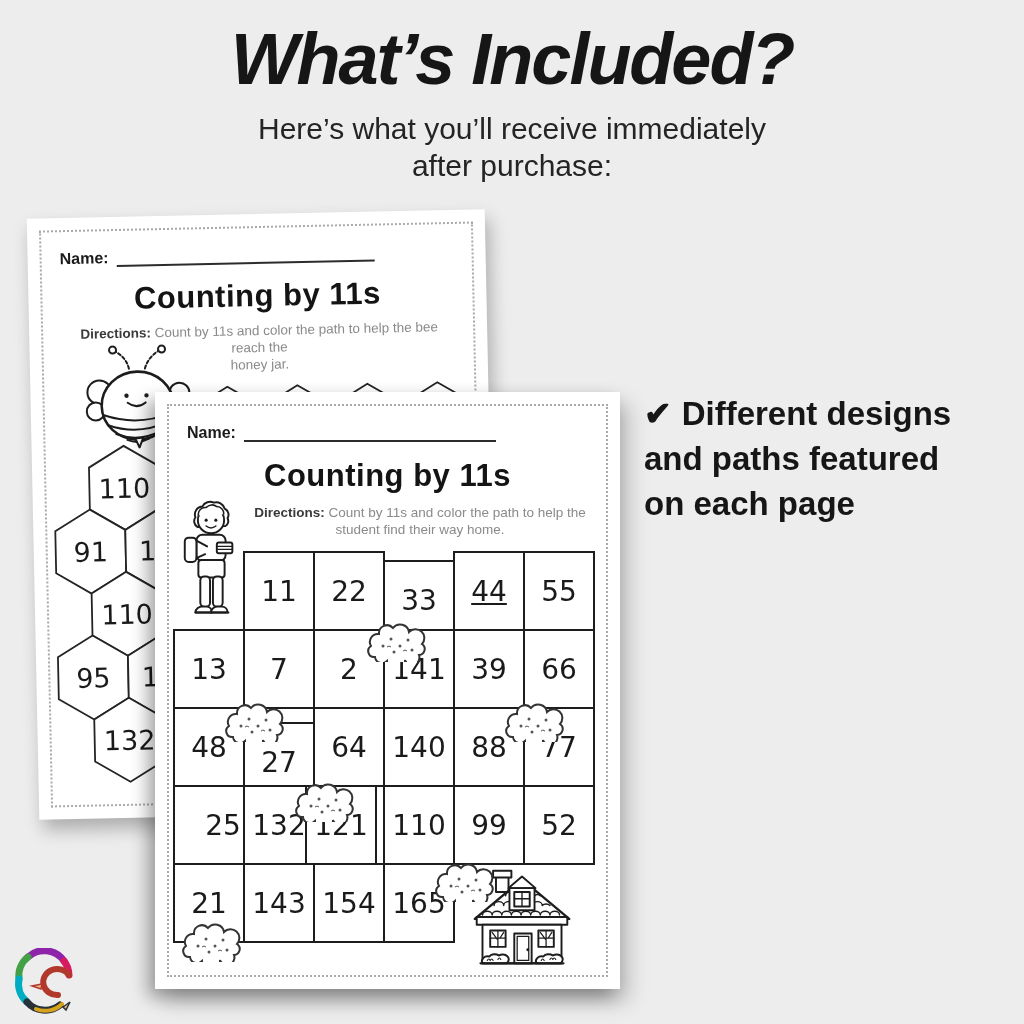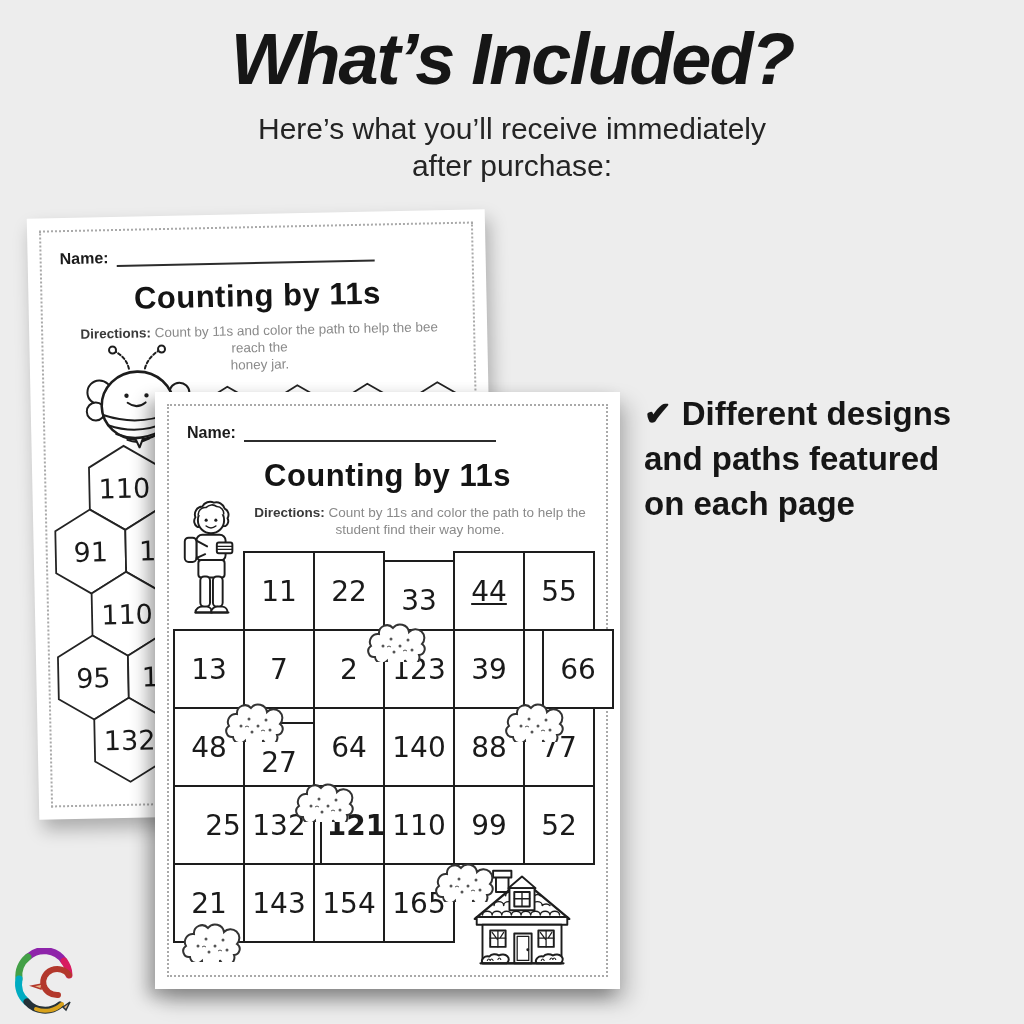--- a/index.html
+++ b/index.html
@@ -124,32 +124,32 @@
 
     <div id="grid">
         <div class="cell" style="left: 70px; top: 0px;">11</div>
         <div class="cell" style="left: 140px; top: 0px;">22</div>
         <div class="cell" style="left: 210px; top: 9px; text-align: right;">33</div>
         <div class="cell" style="left: 280px; top: 0px; text-decoration: underline;">44</div>
         <div class="cell" style="left: 350px; top: 0px;">55</div>
         <div class="cell" style="left: 0px; top: 78px;">13</div>
         <div class="cell" style="left: 70px; top: 78px;">7</div>
         <div class="cell" style="left: 140px; top: 78px;">2</div>
-        <div class="cell" style="left: 210px; top: 78px;">123</div>
+        <div class="cell" style="left: 210px; top: 78px;">141</div>
         <div class="cell" style="left: 280px; top: 78px;">39</div>
-        <div class="cell" style="left: 369px; top: 78px;">66</div>
+        <div class="cell" style="left: 350px; top: 78px;">66</div>
         <div class="cell" style="left: 0px; top: 156px;">48</div>
         <div class="cell" style="left: 70px; top: 156px; margin-top: 15px;">27</div>
         <div class="cell" style="left: 140px; top: 156px;">64</div>
         <div class="cell" style="left: 210px; top: 156px;">140</div>
         <div class="cell" style="left: 280px; top: 156px;">88</div>
         <div class="cell" style="left: 350px; top: 156px;">77</div>
         <div class="cell" style="left: 0px; top: 234px; padding-left: 28px;">25</div>
         <div class="cell" style="left: 70px; top: 234px;">132</div>
-        <div class="cell" style="left: 147px; top: 234px; font-weight: bold;">121</div>
+        <div class="cell" style="left: 132px; top: 234px;">121</div>
         <div class="cell" style="left: 210px; top: 234px;">110</div>
         <div class="cell" style="left: 280px; top: 234px;">99</div>
         <div class="cell" style="left: 350px; top: 234px;">52</div>
         <div class="cell" style="left: 0px; top: 312px;">21</div>
         <div class="cell" style="left: 70px; top: 312px;">143</div>
         <div class="cell" style="left: 140px; top: 312px;">154</div>
         <div class="cell" style="left: 210px; top: 312px;">165</div>
       </div>
     <div id="front-decor" style="position:absolute;left:0;top:0;width:100%;height:100%;pointer-events:none;">
         <svg viewBox="0 0 60 42" class="bush" style="left: 212px; top: 228px;">

